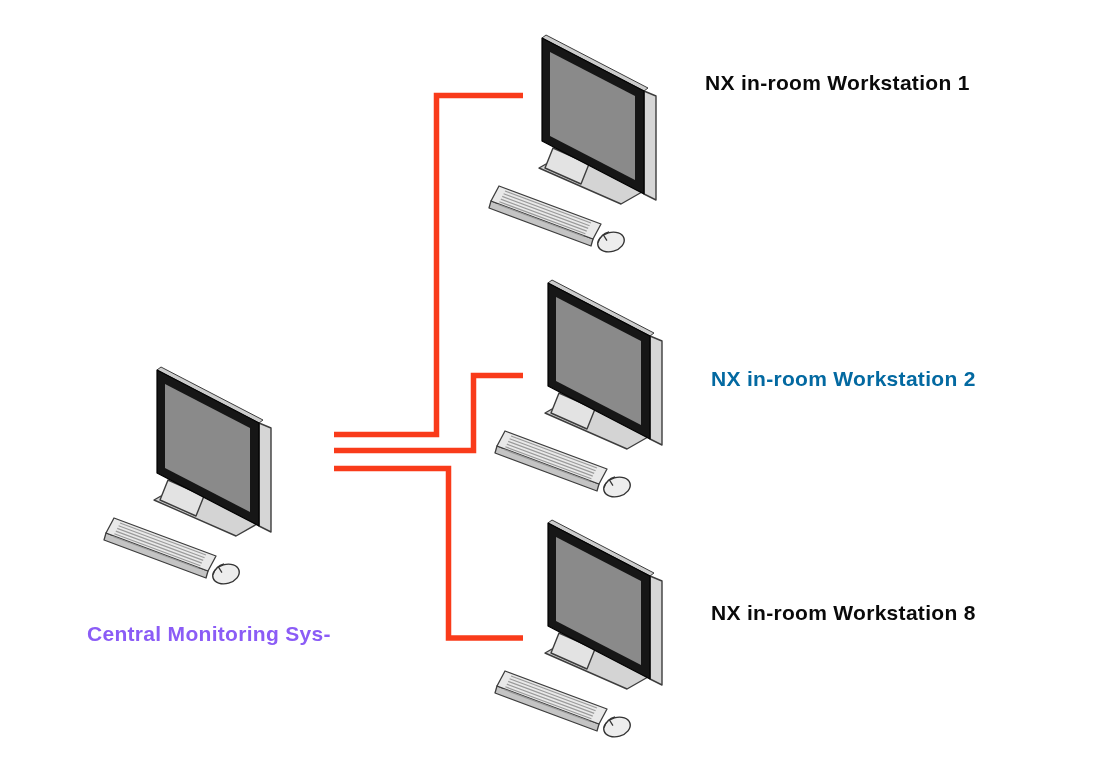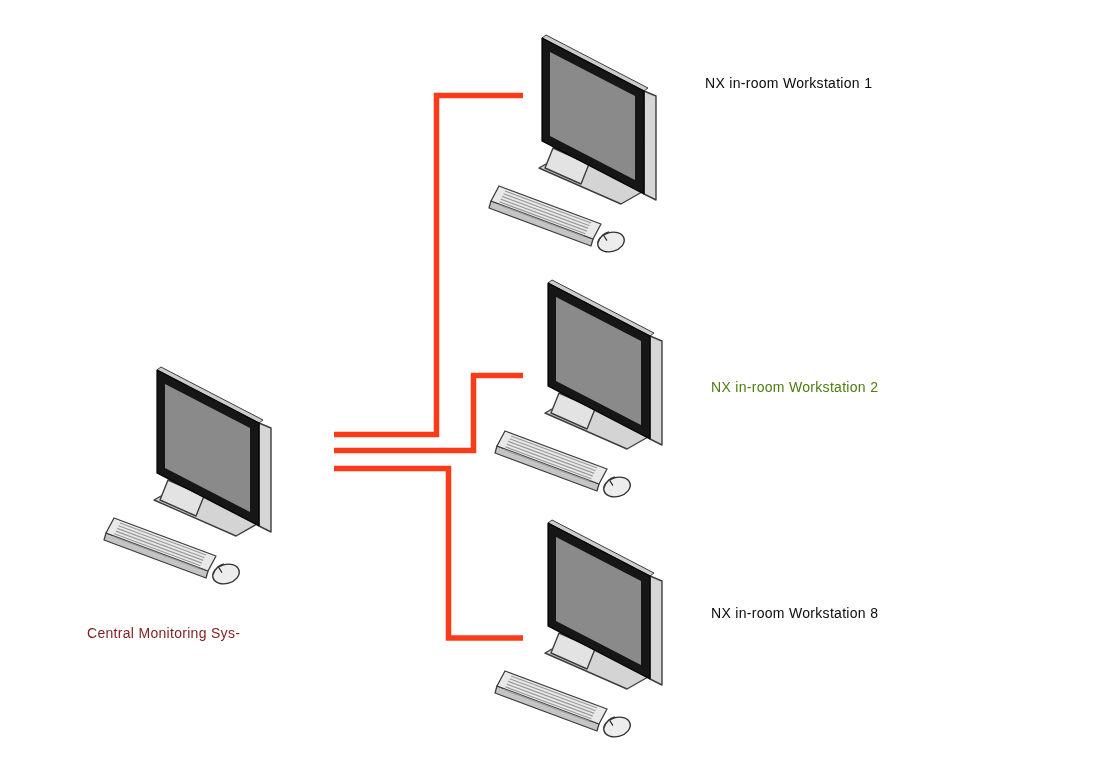--- a/index.html
+++ b/index.html
@@ -15,22 +15,22 @@
     background: #ffffff;
     font-family: "Liberation Sans", sans-serif;
   }
   .diagram-svg {
     position: absolute;
     left: 0;
     top: 0;
   }
   .label {
     position: absolute;
-    font-weight: normal;
-    font-size: 14px;
+    font-weight: bold;
+    font-size: 21px;
     line-height: 24px;
     letter-spacing: 0.3px;
     white-space: nowrap;
     color: #0a0a0a;
   }
   .label-central {
     line-height: 29px;
   }
   .lbl-ws1 { left: 705px; top: 71px; }
   .lbl-ws2 { left: 711px; top: 367px; }
@@ -80,21 +80,21 @@
     </g>
 
     <use href="#computer-symbol" transform="translate(112,362)"></use>
     <use href="#computer-symbol" transform="translate(497,30)"></use>
     <use href="#computer-symbol" transform="translate(503,275)"></use>
     <use href="#computer-symbol" transform="translate(503,515)"></use>
   </svg>
 
   <div class="label lbl-ws1" style="color: rgb(10, 10, 10);">NX in-room Workstation 1</div>
 
-  <div class="label lbl-ws2" style="color: #4d7c0f; margin-top: 8px;">NX in-room Workstation 2</div>
+  <div class="label lbl-ws2" style="color: #0369a1;">NX in-room Workstation 2</div>
 
   <div class="label lbl-ws3" style="color: rgb(10, 10, 10);">NX in-room Workstation 8</div>
 
-  <div class="label label-central lbl-central" style="color: #7f1d1d; text-align: right;">
+  <div class="label label-central lbl-central" style="color: #8b5cf6; text-align: right;">
     <div>Central Monitoring Sys-</div>
   </div>
 
 </div>
 
 </body></html>

